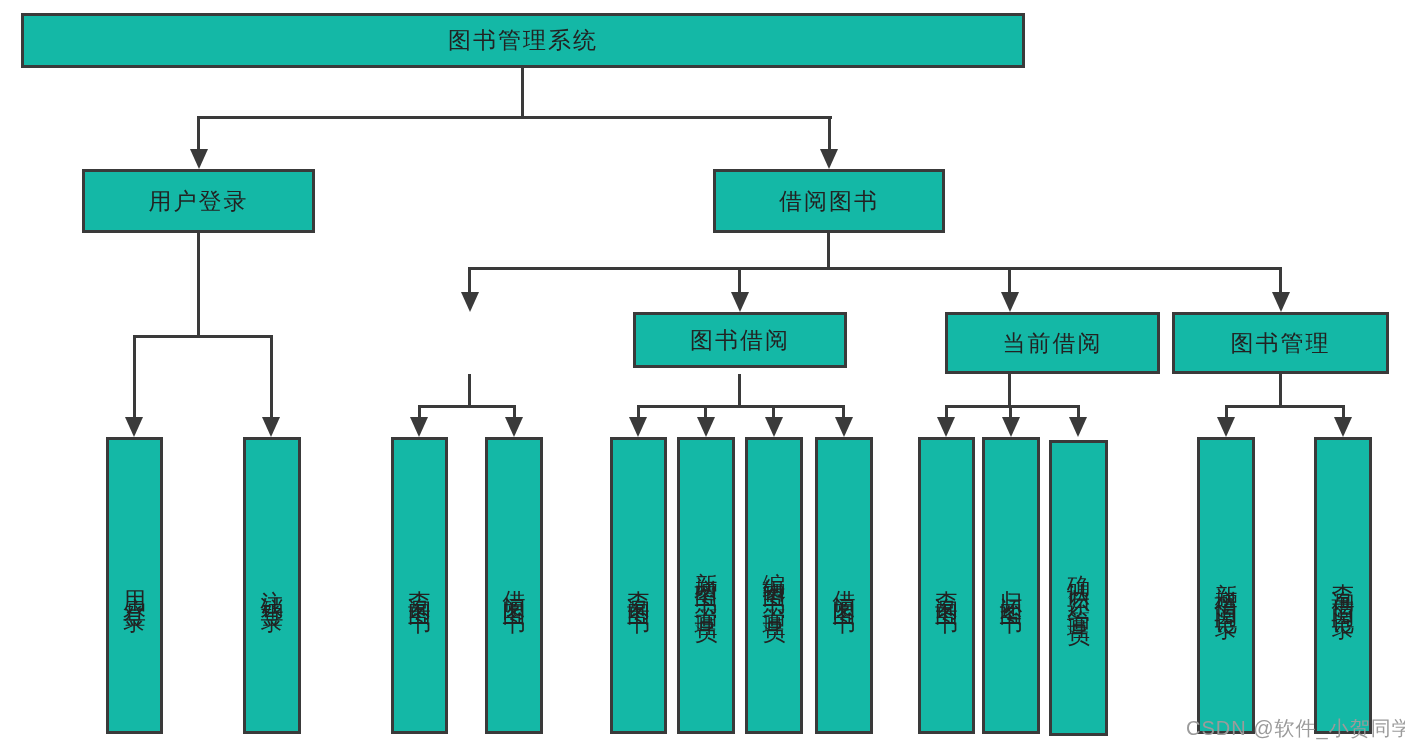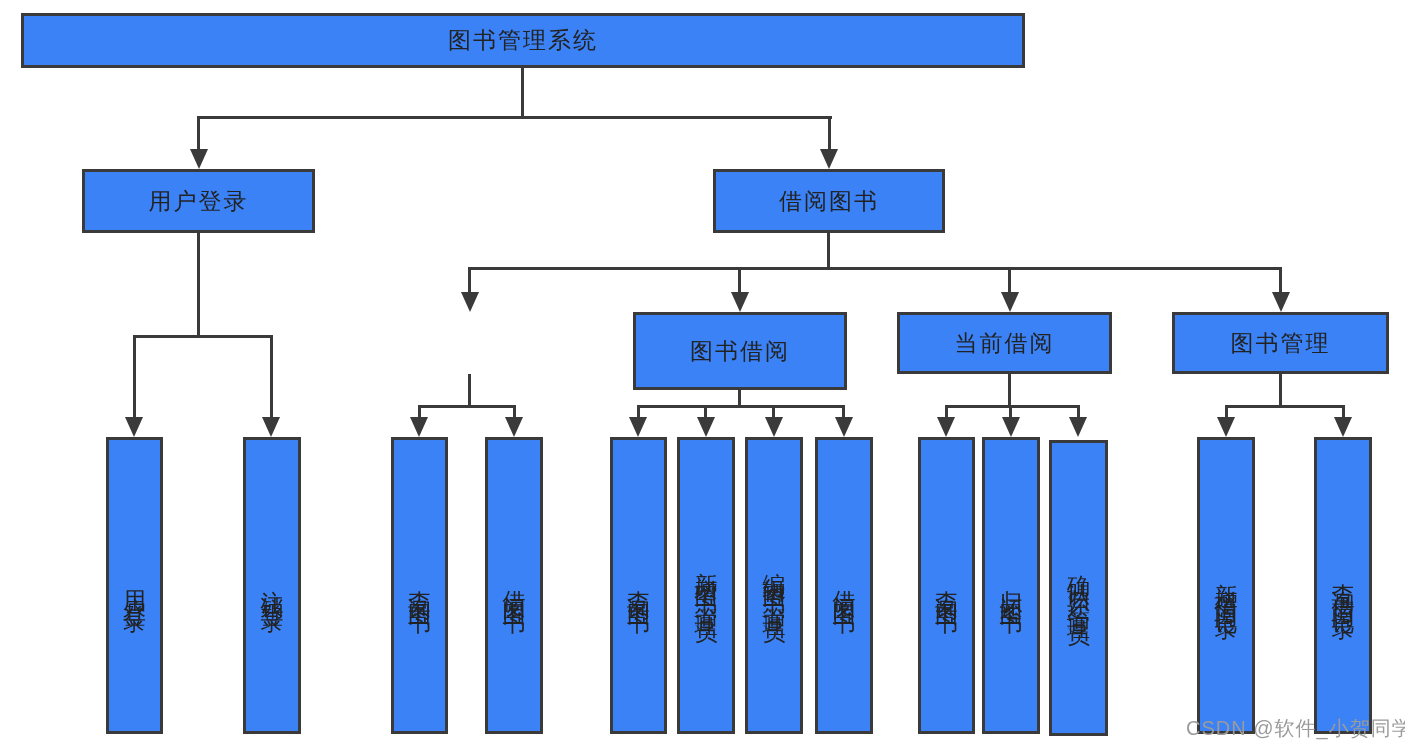--- a/index.html
+++ b/index.html
@@ -8,21 +8,21 @@
     --wm:#9b9b9b;
     --bg:#ffffff;
   }
   html,body{margin:0;padding:0;background:#fff;}
   body{font-family:"Liberation Sans","DejaVu Sans",sans-serif;}
   .canvas{
     position:relative;width:1405px;height:747px;background:var(--bg);overflow:hidden;
   }
   .box{
     position:absolute;box-sizing:border-box;border:3px solid var(--line);
-    background:#3b82f6;display:flex;align-items:center;justify-content:center;
+    background:#14b8a6;display:flex;align-items:center;justify-content:center;
     color:var(--text);font-size:23px;letter-spacing:2px;white-space:nowrap;
   }
   .vbox{
     writing-mode:vertical-rl;text-orientation:mixed;
     letter-spacing:7px;font-size:23px;white-space:normal;
     line-height:1;padding:6px 0;
   }
   .line{position:absolute;background:var(--line);}
   .arrow{
     position:absolute;width:0;height:0;
@@ -102,24 +102,24 @@
     <span>图书管理系统</span>
   </div>
 
   <div class="box" style="left:82px;top:169px;width:233px;height:64px">
     <span>用户登录</span>
   </div>
   <div class="box" style="left:713px;top:169px;width:232px;height:64px">
     <span>借阅图书</span>
   </div>
 
-  <div class="box" style="left:633px;top:312px;width:214px;height:78px">
+  <div class="box" style="left:633px;top:312px;width:214px;height:56px">
     <span>图书借阅</span>
   </div>
-  <div class="box" style="left:897px;top:312px;width:215px;height:62px">
+  <div class="box" style="left:945px;top:312px;width:215px;height:62px">
     <span>当前借阅</span>
   </div>
   <div class="box" style="left:1172px;top:312px;width:217px;height:62px">
     <span>图书管理</span>
   </div>
 
   <div class="box vbox" style="left:106px;top:437px;width:57px;height:297px">
     <span>用户登录</span>
   </div>
   <div class="box vbox" style="left:243px;top:437px;width:58px;height:297px">

